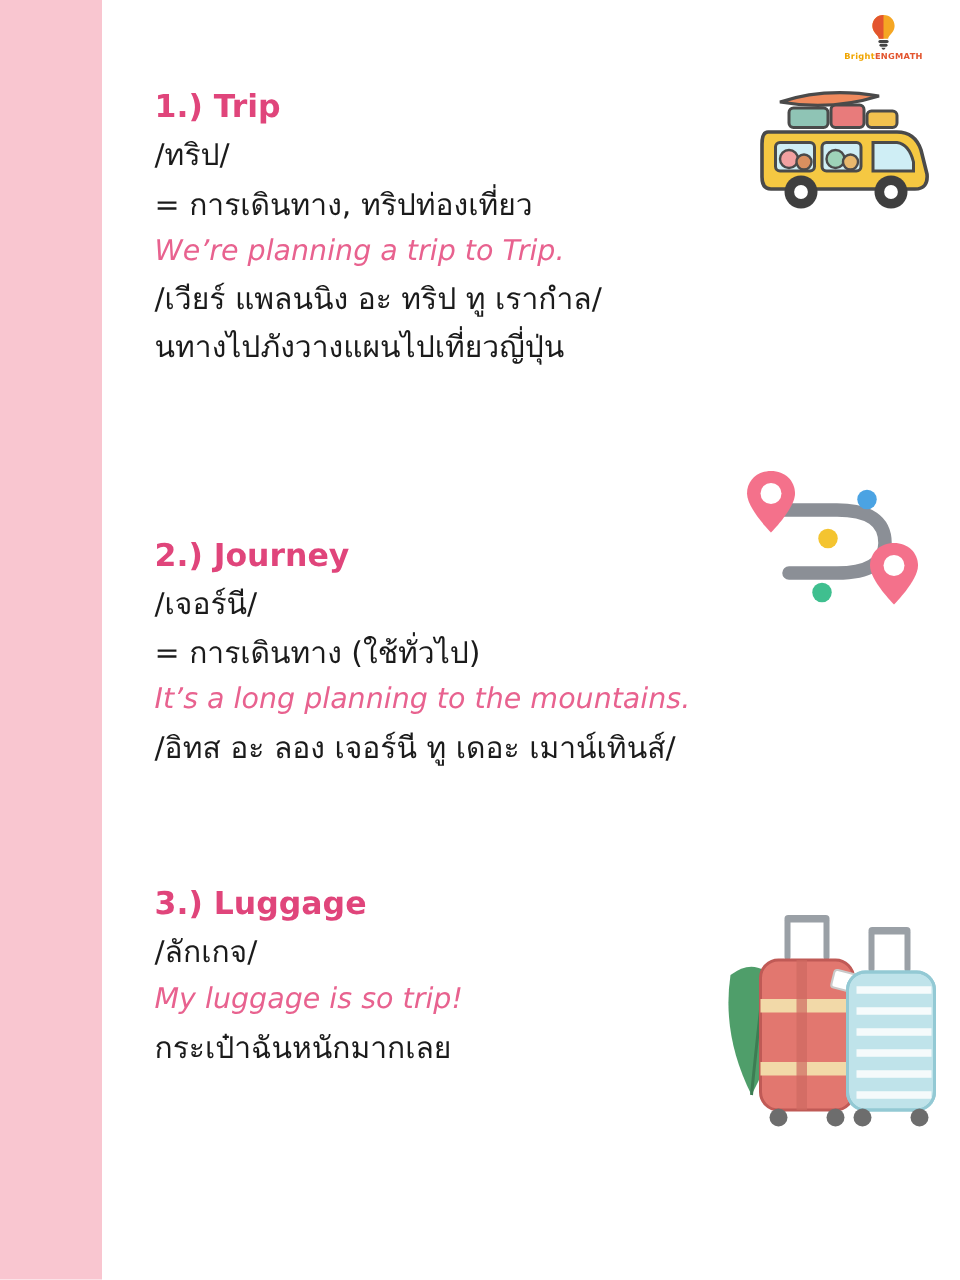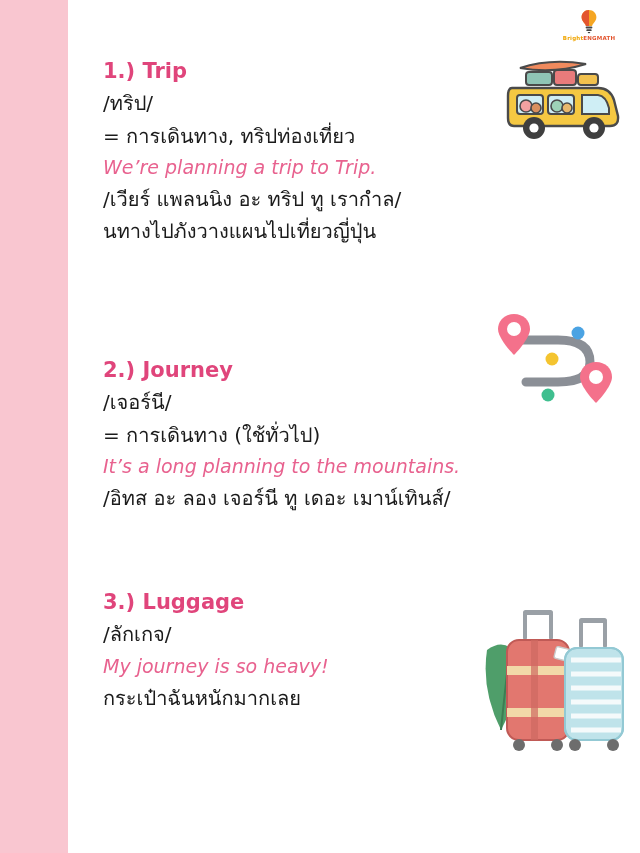--- a/index.html
+++ b/index.html
@@ -182,21 +182,21 @@
         <circle cx="28" cy="29" r="7" fill="#ffffff"></circle>
 
         <path d="M110 62 C100.6 62 94 68.6 94 77 C94 87 110 103 110 103 C110 103 126 87 126 77 C126 68.6 119.4 62 110 62 Z" fill="#f4718b"></path>
         <circle cx="110" cy="77" r="7" fill="#ffffff"></circle>
       </svg>
     </div>
 
     <div class="entry" id="entry-3">
       <p class="headword">3.) Luggage</p>
       <p class="line thai">/ลักเกจ/</p>
-      <p class="sentence">My journey is so heavy!</p>
+      <p class="sentence">My luggage is so trip!</p>
       <p class="line thai">กระเป๋าฉันหนักมากเลย</p>
     </div>
 
     <div class="art" id="art-3">
       <svg width="155" height="175" viewBox="0 0 155 175">
 
         <path d="M12 60 Q6 100 26 140 Q46 104 40 62 Q28 48 12 60 Z" fill="#4f9e6a"></path>
         <path d="M26 140 Q30 100 34 66" fill="none" stroke="#3d7d53" stroke-width="2"></path>
 
         <rect x="48" y="22" width="4" height="28" rx="2" fill="#9aa0a6"></rect>

